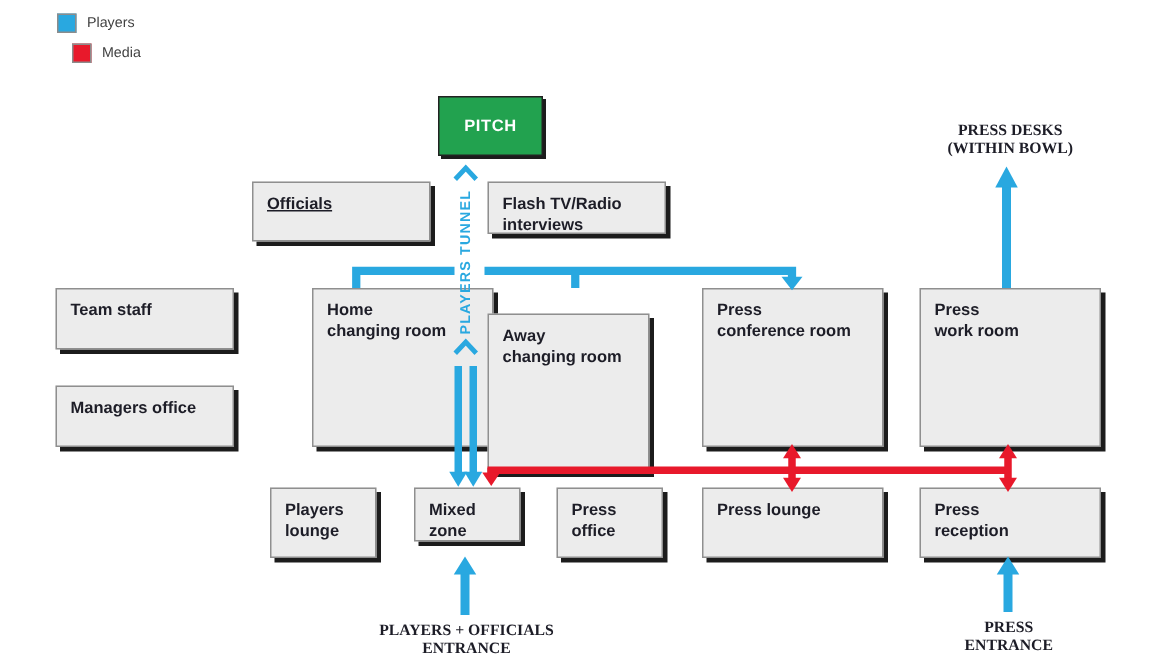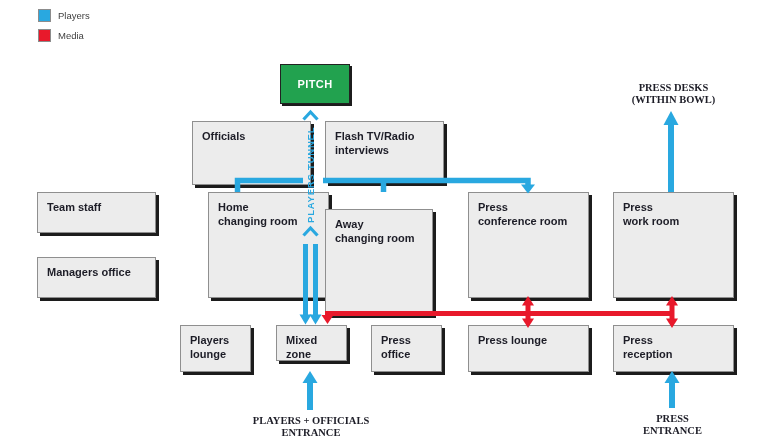--- a/index.html
+++ b/index.html
@@ -68,29 +68,29 @@
 </style>
 </head>
 <body>
 
 <div class="stage">
 
   <div class="legend-item" style="left:38px;top:9px;">
     <span class="swatch players"></span>
     <span class="legend-text">Players</span>
   </div>
-  <div class="legend-item" style="left:38px;top:29px;">
+  <div class="legend-item" style="left:48px;top:29px;">
     <span class="swatch media"></span>
     <span class="legend-text">Media</span>
   </div>
 
-  <div class="box pitch" style="left:280px;top:64px;width:70px;height:40px;">PITCH</div>
+  <div class="box pitch" style="left:292px;top:64px;width:70px;height:40px;">PITCH</div>
 
-  <div class="box" style="left:192px;top:121px;width:119px;height:64px;">Officials</div>
-  <div class="box" style="left:325px;top:121px;width:119px;height:62px;">Flash TV/Radio
+  <div class="box" style="left:168px;top:121px;width:119px;height:40px;text-decoration:underline;">Officials</div>
+  <div class="box" style="left:325px;top:121px;width:119px;height:35px;">Flash TV/Radio
 interviews</div>
 
   <div class="box" style="left:37px;top:257px;width:119px;height:41px;">Managers office</div>
   <div class="box" style="left:37px;top:192px;width:119px;height:41px;">Team staff</div>
 
   <div class="box" style="left:180px;top:192px;width:121px;height:106px;margin-left:28px;">Home
 changing room</div>
   <div class="box" style="left:325px;top:209px;width:108px;height:106px;">Away
 changing room</div>
   <div class="box" style="left:468px;top:192px;width:121px;height:106px;">Press

